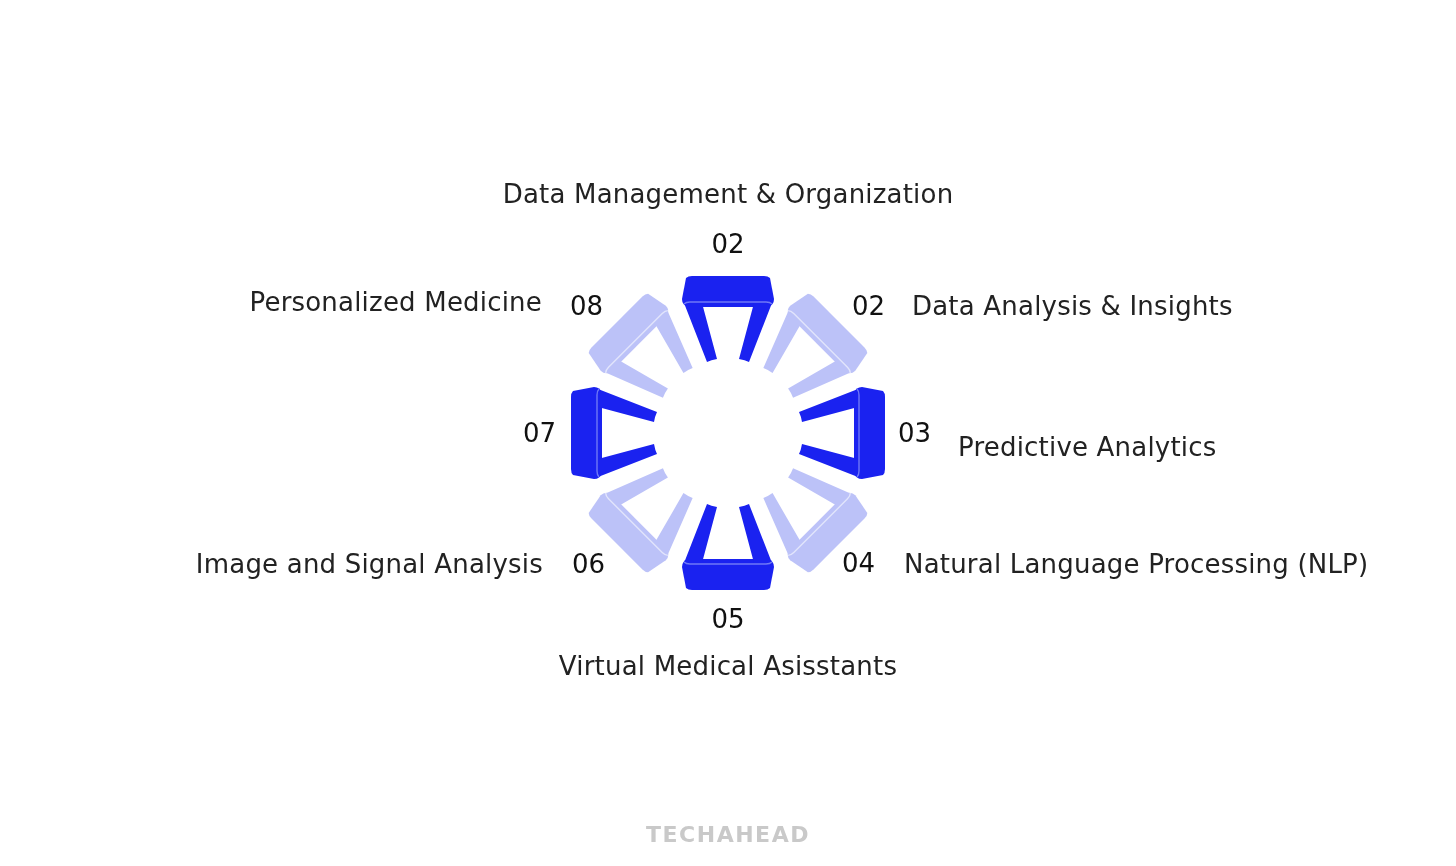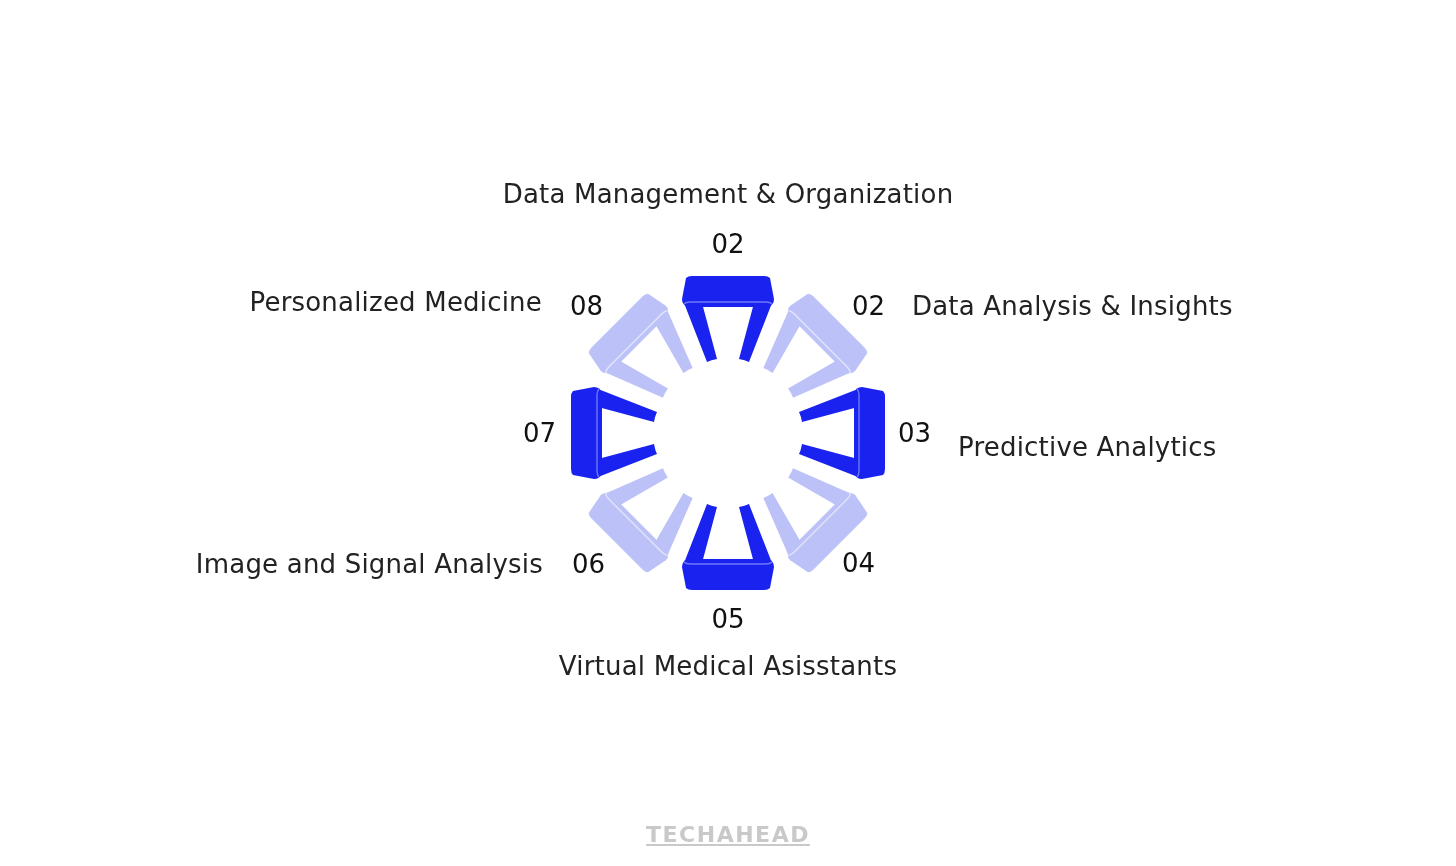--- a/index.html
+++ b/index.html
@@ -45,21 +45,20 @@
       position: absolute;
       left: 728px;
       top: 824px;
       transform: translateX(-50%);
       font-family: "DejaVu Sans", "Liberation Sans", sans-serif;
       font-weight: bold;
       font-size: 22px;
       letter-spacing: 1.5px;
       color: #c9c9c9;
       line-height: 1;
-      text-decoration: underline;
     }
   </style>
 </head>
 <body>
 
 <div class="canvas">
 
   <svg class="wheel" width="1456" height="866" viewBox="0 0 1456 866" xmlns="http://www.w3.org/2000/svg">
     <defs>
 
@@ -116,20 +115,21 @@
   <div class="label center-align" style="left:728px; top:181px;">Data Management &amp; Organization</div>
   <div class="num center-align" style="left:728px; top:231px;">02</div>
 
   <div class="num" style="left:852px; top:293px;">02</div>
   <div class="label" style="left:912px; top:293px;">Data Analysis &amp; Insights</div>
 
   <div class="num" style="left:898px; top:420px;">03</div>
   <div class="label" style="left:958px; top:434px;">Predictive Analytics</div>
 
   <div class="num" style="left:842px; top:550px;">04</div>
+  <div class="label" style="left:904px; top:551px;">Natural Language Processing (NLP)</div>
 
   <div class="num center-align" style="left:728px; top:606px;">05</div>
   <div class="label right-align" style="right:913px; top:551px;">Image and Signal Analysis</div>
 
   <div class="label center-align" style="left:728px; top:653px;">Virtual Medical Asisstants</div>
   <div class="num" style="left:572px; top:551px;">06</div>
 
   <div class="num" style="left:523px; top:420px;">07</div>
 
   <div class="label right-align" style="right:914px; top:289px;">Personalized Medicine</div>

